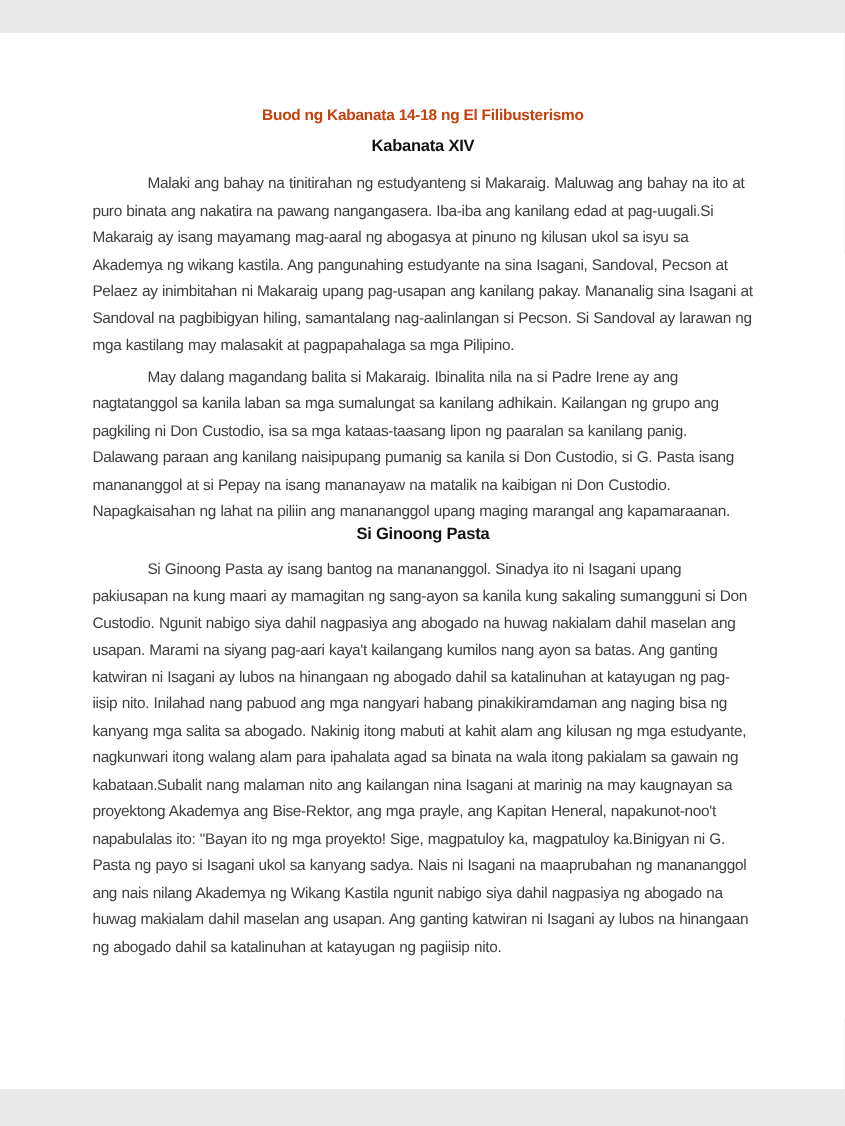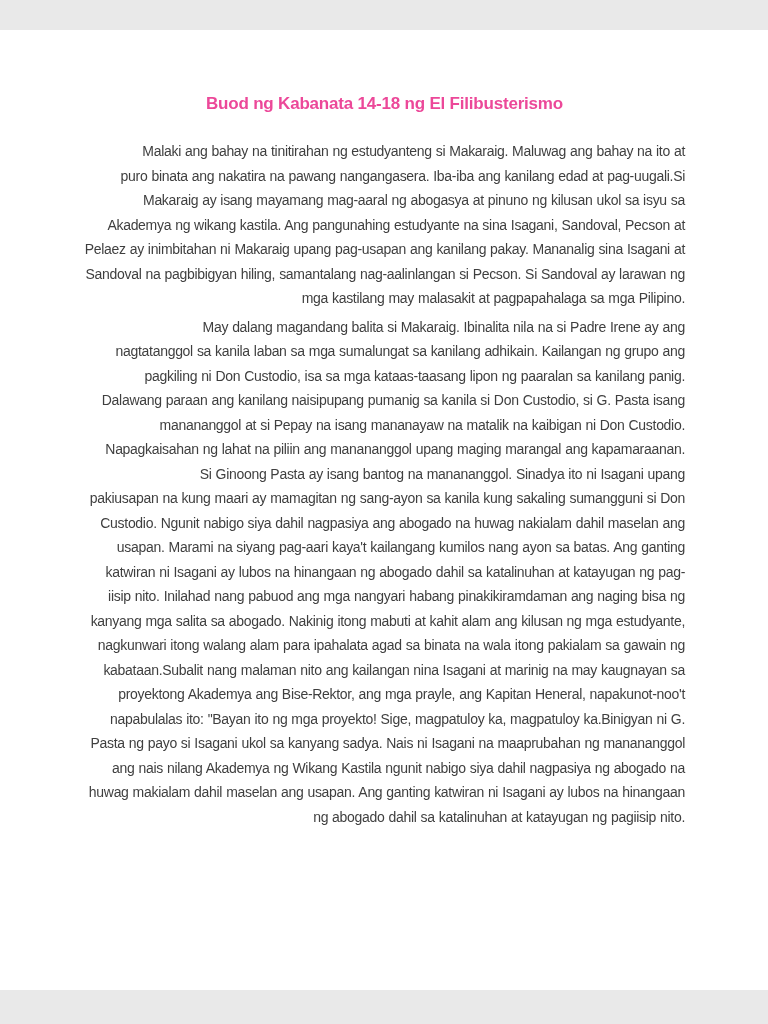--- a/index.html
+++ b/index.html
@@ -27,66 +27,68 @@
     position: absolute;
     top: 30px;
     bottom: 34px;
     left: 0;
     right: 0;
     background: #ffffff;
     padding: 64px 83px 0 84px;
     box-sizing: border-box;
   }
   .doc-title {
-    font-size: 17px;
+    font-size: 14px;
     line-height: 20px;
     font-weight: bold;
-    color: #ec4899;
+    color: #c2410c;
     text-align: center;
     letter-spacing: -0.2px;
-    margin: 0 0 25px 0;
+    margin: 0 0 10px 0;
   }
   .doc-heading {
     font-size: 15px;
     line-height: 18px;
     font-weight: bold;
     color: #121212;
     text-align: center;
     letter-spacing: -0.2px;
     margin: 0 0 12px 0;
   }
   .doc-heading.sub { margin: 0 0 14px 0; }
   .doc-heading.second { margin: 16px 0 17px 0; }
   .doc-heading.second-sub { margin: 0 0 10px 0; }
   .para {
     font-size: 14px;
     line-height: 24.5px;
     color: #3f3f3f;
     letter-spacing: -0.3px;
     word-spacing: 0.4px;
-    text-align: right;
+    text-align: left;
     text-indent: 50px;
     margin: 0 0 4px 0;
   }
   .para.last-of-section { margin-bottom: 0; }
 </style>
 </head>
 <body>
 
 <div class="viewport">
   <div class="letterbox top"></div>
 
   <div class="page">
     <h1 class="doc-title">Buod ng Kabanata 14-18 ng El Filibusterismo</h1>
 
+    <h2 class="doc-heading">Kabanata XIV</h2>
 
 
     <p class="para">Malaki ang bahay na tinitirahan ng estudyanteng si Makaraig. Maluwag ang bahay na ito at puro binata ang nakatira na pawang nangangasera. Iba-iba ang kanilang edad at pag-uugali.Si Makaraig ay isang mayamang mag-aaral ng abogasya at pinuno ng kilusan ukol sa isyu sa Akademya ng wikang kastila. Ang pangunahing estudyante na sina Isagani, Sandoval, Pecson at Pelaez ay inimbitahan ni Makaraig upang pag-usapan ang kanilang pakay. Mananalig sina Isagani at Sandoval na pagbibigyan hiling, samantalang nag-aalinlangan si Pecson. Si Sandoval ay larawan ng mga kastilang may malasakit at pagpapahalaga sa mga Pilipino.</p>
 
     <p class="para last-of-section">May dalang magandang balita si Makaraig. Ibinalita nila na si Padre Irene ay ang nagtatanggol sa kanila laban sa mga sumalungat sa kanilang adhikain. Kailangan ng grupo ang pagkiling ni Don Custodio, isa sa mga kataas-taasang lipon ng paaralan sa kanilang panig. Dalawang paraan ang kanilang naisipupang pumanig sa kanila si Don Custodio, si G. Pasta isang manananggol at si Pepay na isang mananayaw na matalik na kaibigan ni Don Custodio. Napagkaisahan ng lahat na piliin ang manananggol upang maging marangal ang kapamaraanan.</p>
 
 
+    <h3 class="doc-heading second-sub">Si Ginoong Pasta</h3>
 
     <p class="para last-of-section">Si Ginoong Pasta ay isang bantog na manananggol. Sinadya ito ni Isagani upang pakiusapan na kung maari ay mamagitan ng sang-ayon sa kanila kung sakaling sumangguni si Don Custodio. Ngunit nabigo siya dahil nagpasiya ang abogado na huwag nakialam dahil maselan ang usapan. Marami na siyang pag-aari kaya't kailangang kumilos nang ayon sa batas. Ang ganting katwiran ni Isagani ay lubos na hinangaan ng abogado dahil sa katalinuhan at katayugan ng pag-iisip nito. Inilahad nang pabuod ang mga nangyari habang pinakikiramdaman ang naging bisa ng kanyang mga salita sa abogado. Nakinig itong mabuti at kahit alam ang kilusan ng mga estudyante, nagkunwari itong walang alam para ipahalata agad sa binata na wala itong pakialam sa gawain ng kabataan.Subalit nang malaman nito ang kailangan nina Isagani at marinig na may kaugnayan sa proyektong Akademya ang Bise-Rektor, ang mga prayle, ang Kapitan Heneral, napakunot-noo't napabulalas ito: "Bayan ito ng mga proyekto! Sige, magpatuloy ka, magpatuloy ka.Binigyan ni G. Pasta ng payo si Isagani ukol sa kanyang sadya. Nais ni Isagani na maaprubahan ng manananggol ang nais nilang Akademya ng Wikang Kastila ngunit nabigo siya dahil nagpasiya ng abogado na huwag makialam dahil maselan ang usapan. Ang ganting katwiran ni Isagani ay lubos na hinangaan ng abogado dahil sa katalinuhan at katayugan ng pagiisip nito.</p>
   </div>
 
   <div class="letterbox bottom"></div>
 </div>
 
 </body></html>

